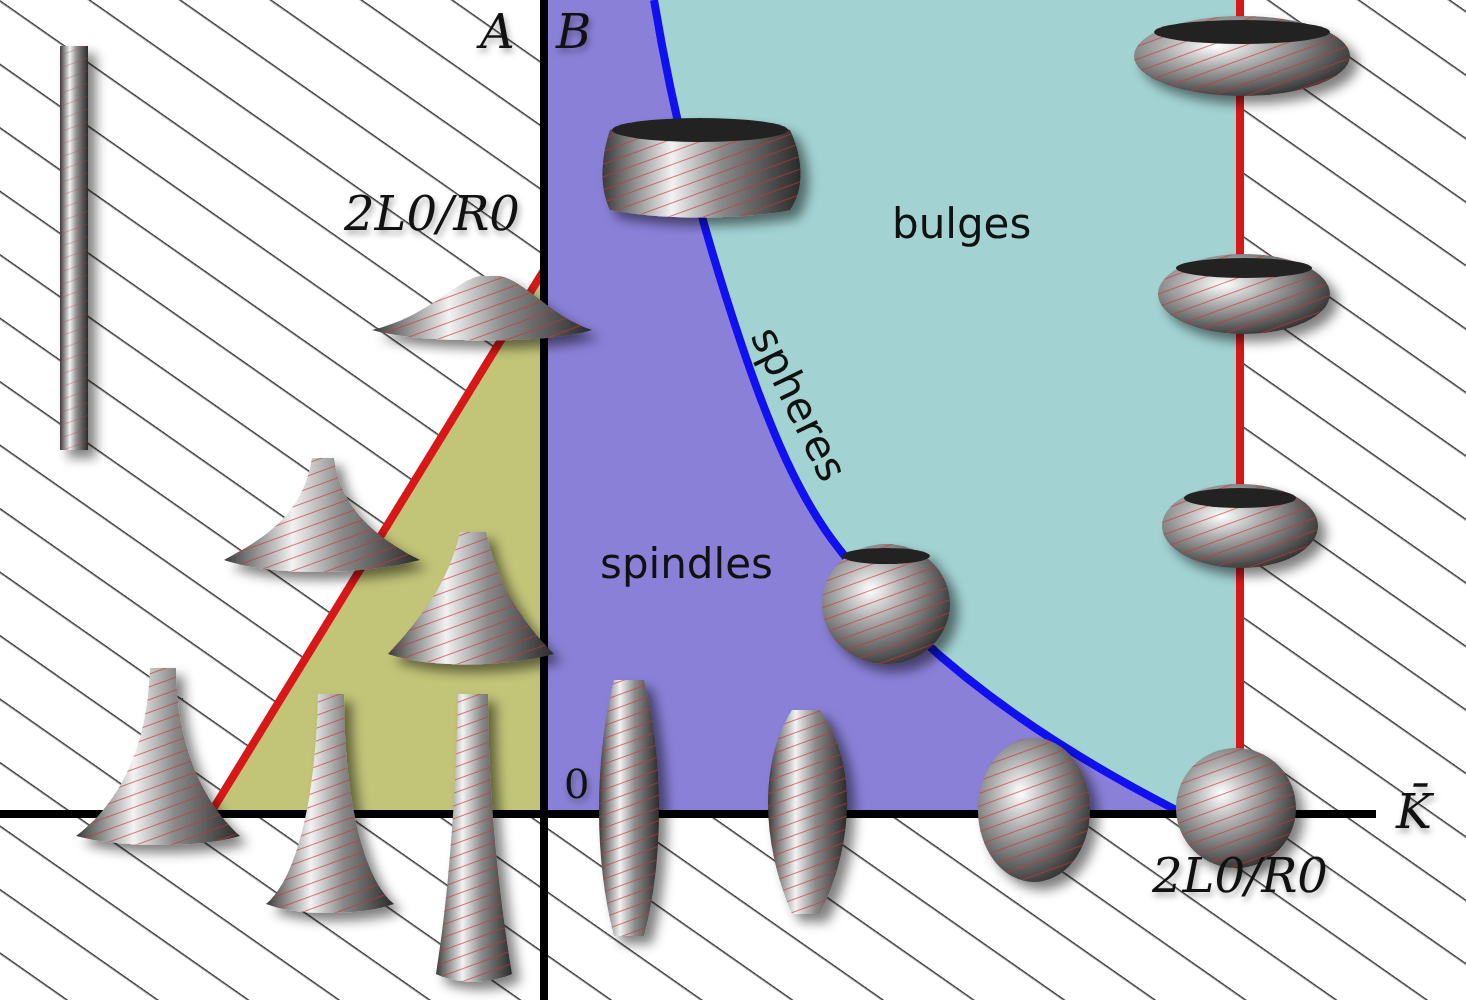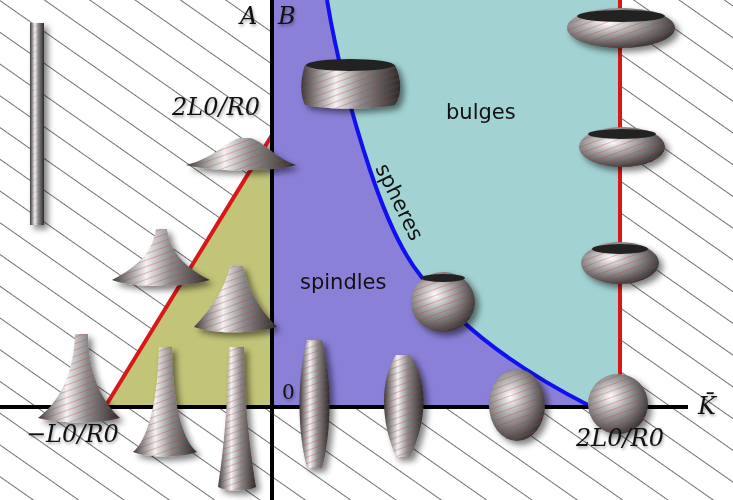--- a/index.html
+++ b/index.html
@@ -148,19 +148,18 @@
     </g>
   </g>
 
   <text x="0" y="0" transform="translate(375,168) rotate(64)" font-family="DejaVu Sans, sans-serif" font-size="21" fill="#111">spheres</text>
 </svg>
 
 
 <div class="lbl math" style="left:240px;top:2px;">A</div>
 <div class="lbl math" style="left:278px;top:2px;">B</div>
 <div class="lbl math" style="left:172px;top:93px;">2L0/R0</div>
-<div class="lbl math" style="left:26px;top:420px;">−L0/R0</div>
 <div class="lbl math" style="left:576px;top:424px;">2L0/R0</div>
 <div class="lbl math" style="left:282px;top:380px;font-style:normal;font-size:20px;">0</div>
 <div class="lbl math" style="left:698px;top:392px;">K̄</div>
 <div class="lbl sans" style="left:446px;top:100px;">bulges</div>
 <div class="lbl sans" style="left:300px;top:270px;">spindles</div>
 </div>
 
 </body></html>

